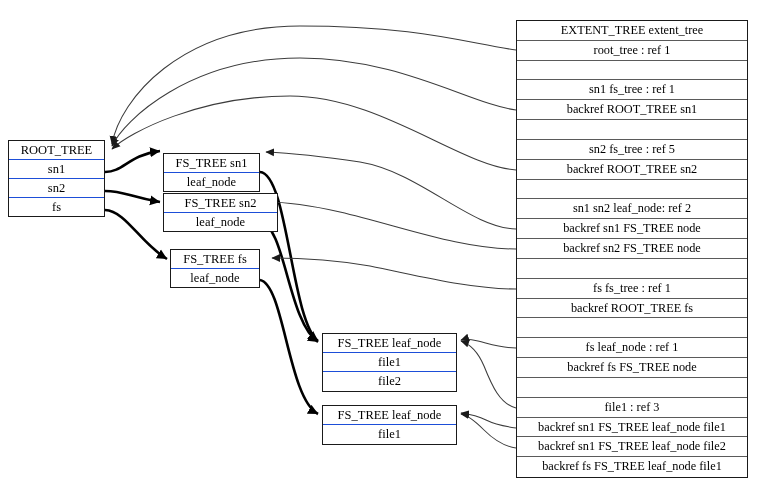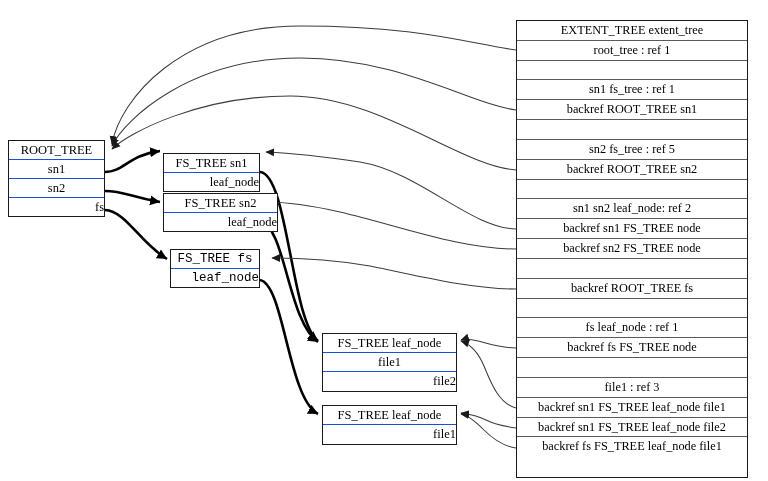--- a/index.html
+++ b/index.html
@@ -36,21 +36,21 @@
   .node .cell {
     border-bottom: 1px solid #1d4ed8;
     box-sizing: border-box;
     text-align: center;
     font-size: 12.5px;
     line-height: 19px;
     height: 19px;
     white-space: nowrap;
     overflow: hidden;
   }
-  .node .cell:last-child { border-bottom: none; text-align: right; }
+  .node .cell:last-child { border-bottom: none; }
 
   
   #extent-tree {
     position: absolute;
     left: 516px;
     top: 20px;
     width: 232px;
     height: 458px;
     border: 1px solid #1a1a1a;
     background: #ffffff;
@@ -134,21 +134,21 @@
   <div class="node" id="fs-tree-sn1" style="left:163px; top:153px; width:97px; height:39px;">
     <div class="cell">FS_TREE sn1</div>
     <div class="cell">leaf_node</div>
   </div>
 
   <div class="node" id="fs-tree-sn2" style="left:163px; top:193px; width:115px; height:39px;">
     <div class="cell">FS_TREE sn2</div>
     <div class="cell">leaf_node</div>
   </div>
 
-  <div class="node" id="fs-tree-fs" style="left:170px; top:249px; width:90px; height:39px;font-family:Liberation Mono, monospace;">
+  <div class="node" id="fs-tree-fs" style="left:170px; top:249px; width:90px; height:39px;">
     <div class="cell">FS_TREE fs</div>
     <div class="cell">leaf_node</div>
   </div>
 
   <div class="node" id="leaf-node-a" style="left:322px; top:333px; width:135px; height:59px;">
     <div class="cell">FS_TREE leaf_node</div>
     <div class="cell">file1</div>
     <div class="cell">file2</div>
   </div>
 
@@ -164,20 +164,21 @@
     <div class="row">sn1 fs_tree : ref 1</div>
     <div class="row">backref ROOT_TREE sn1</div>
     <div class="row blank"></div>
     <div class="row">sn2 fs_tree : ref 5</div>
     <div class="row">backref ROOT_TREE sn2</div>
     <div class="row blank"></div>
     <div class="row">sn1 sn2 leaf_node: ref 2</div>
     <div class="row">backref sn1 FS_TREE node</div>
     <div class="row">backref sn2 FS_TREE node</div>
     <div class="row blank"></div>
+    <div class="row">fs fs_tree : ref 1</div>
     <div class="row">backref ROOT_TREE fs</div>
     <div class="row blank"></div>
     <div class="row">fs leaf_node : ref 1</div>
     <div class="row">backref fs FS_TREE node</div>
     <div class="row blank"></div>
     <div class="row">file1 : ref 3</div>
     <div class="row">backref sn1 FS_TREE leaf_node file1</div>
     <div class="row">backref sn1 FS_TREE leaf_node file2</div>
     <div class="row">backref fs FS_TREE leaf_node file1</div>
   </div>

